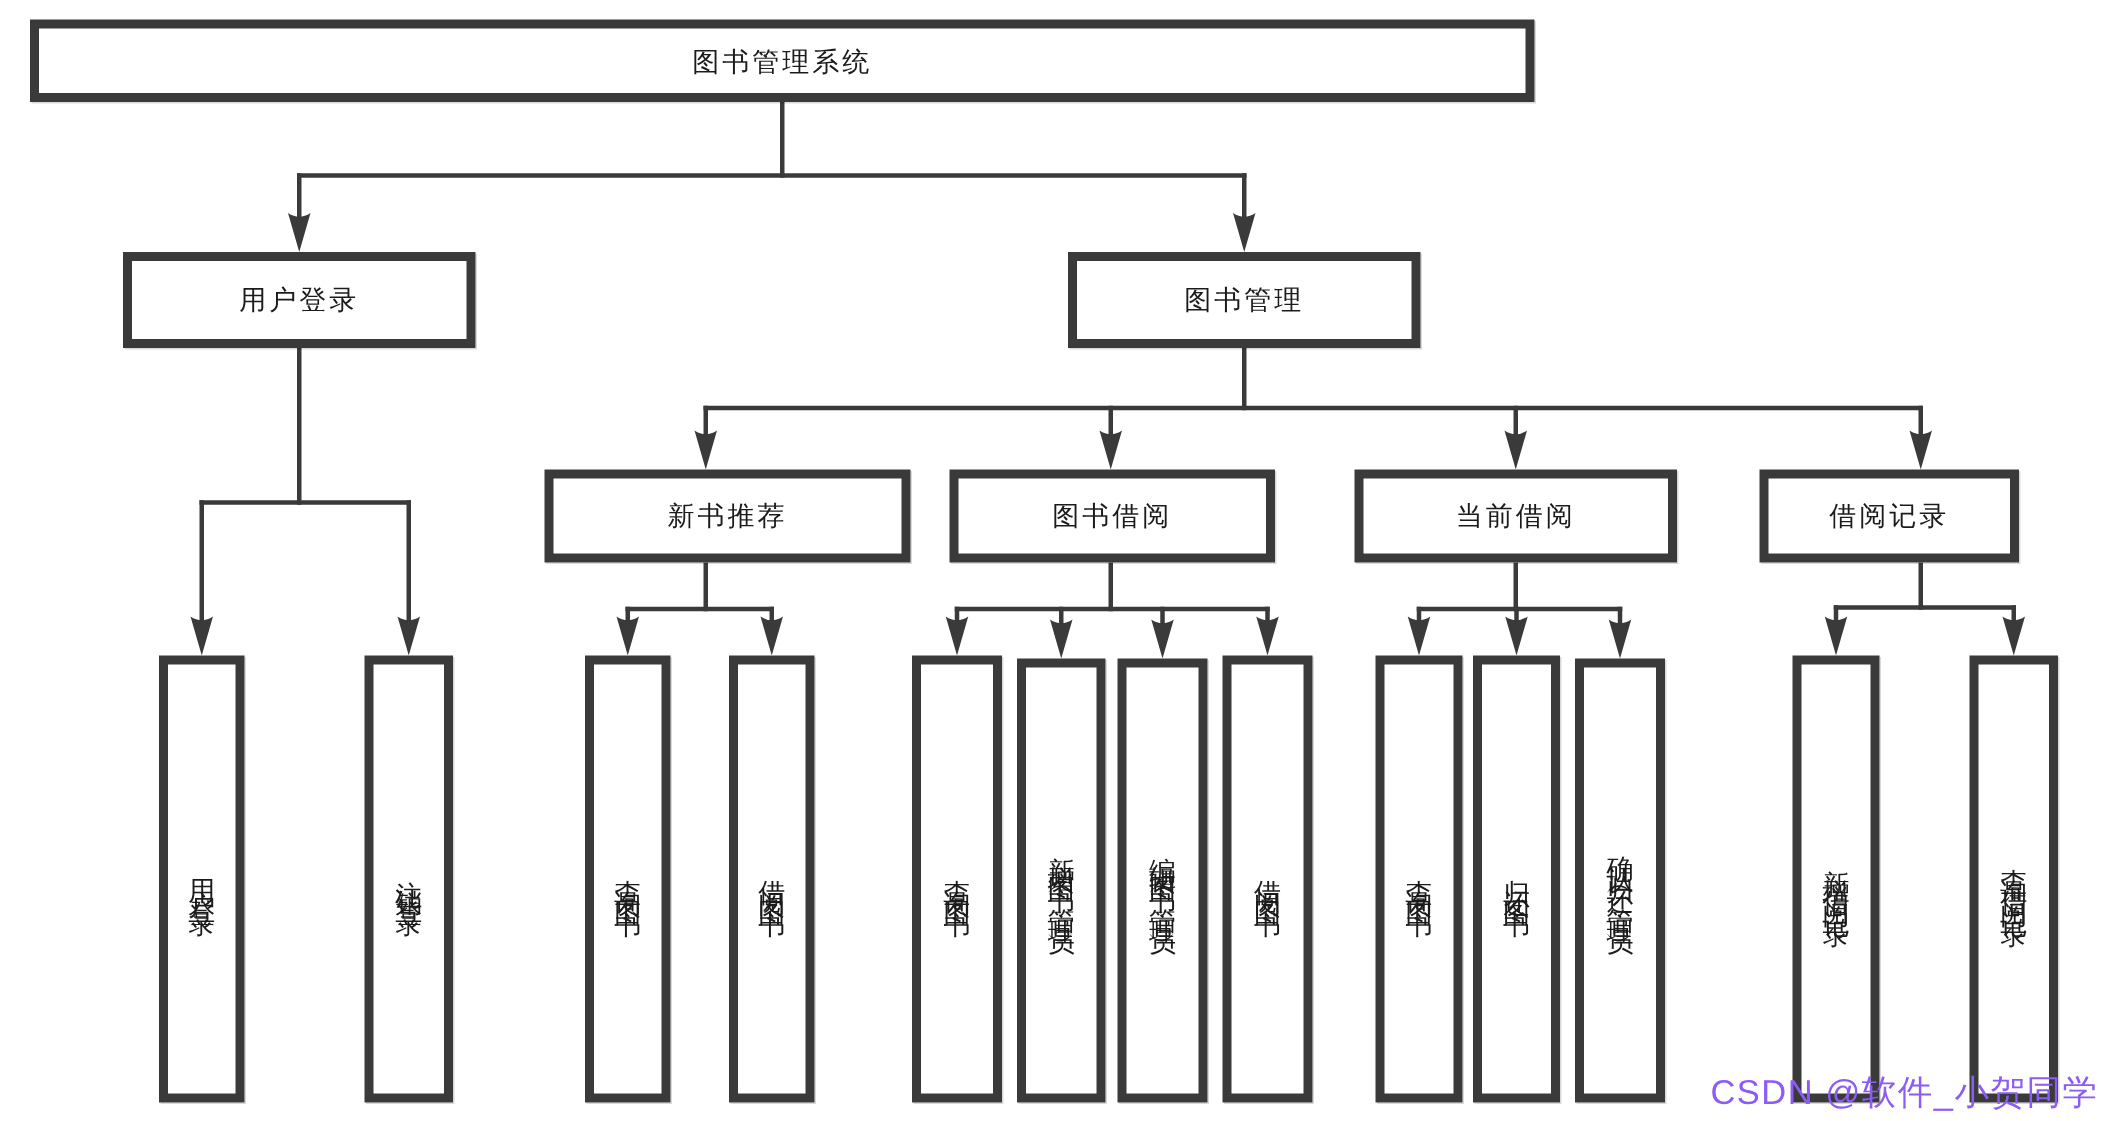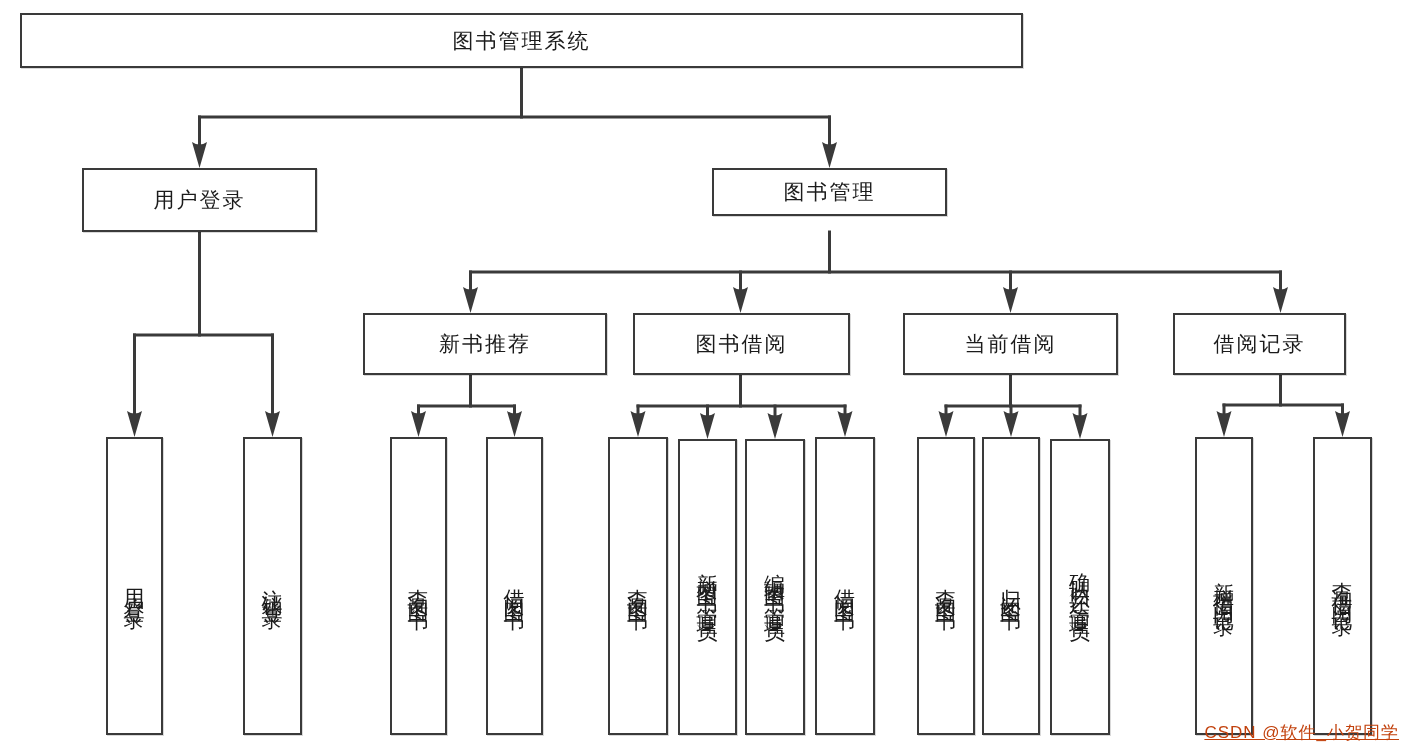--- a/index.html
+++ b/index.html
@@ -19,50 +19,49 @@
     position: absolute;
     left: 0;
     top: 0;
     width: 1405px;
     height: 747px;
     z-index: 1;
   }
   .node {
     position: absolute;
     box-sizing: border-box;
-    border: 2px solid #15803d;
+    border: 6px solid #15803d;
     background: #ffffff;
     display: flex;
     align-items: center;
     justify-content: center;
     color: #1b1b1b;
-    font-size: 21px;
+    font-size: 18px;
     letter-spacing: 2px;
     z-index: 2;
     box-shadow: 1px 1px 0 rgba(0,0,0,0.15);
   }
   .node span {
     white-space: nowrap;
   }
   .node.vertical span {
     writing-mode: vertical-rl;
     text-orientation: mixed;
     letter-spacing: 7px;
     line-height: 1;
   }
   #watermark {
     position: absolute;
     right: 6px;
     bottom: 3px;
-    font-size: 17px;
-    color: #c2410c;
+    font-size: 23px;
+    color: #8b5cf6;
     letter-spacing: 1px;
     z-index: 3;
     white-space: nowrap;
-    text-decoration: underline;
   }
 </style>
 </head>
 <body>
 
 <div id="canvas">
   <svg id="connectors" viewBox="0 0 1405 747" xmlns="http://www.w3.org/2000/svg">
       <line x1="521.5" y1="68" x2="521.5" y2="117" stroke="#3a3a3a" stroke-width="3" stroke-linecap="square"></line>
       <line x1="199.5" y1="117" x2="829.5" y2="117" stroke="#3a3a3a" stroke-width="3" stroke-linecap="square"></line>
       <line x1="199.5" y1="117" x2="199.5" y2="154" stroke="#3a3a3a" stroke-width="3" stroke-linecap="square"></line>
@@ -116,21 +115,21 @@
       <line x1="1342.5" y1="405" x2="1342.5" y2="423" stroke="#3a3a3a" stroke-width="3" stroke-linecap="square"></line>
       <path d="M 1342.5 437 L 1335 411 Q 1342.5 416 1350 411 Z" fill="#3a3a3a"></path>
     </svg>
   <div id="watermark">CSDN @软件_小贺同学</div>
 <div class="node" style="left: 20px; top: 13px; width: 1003px; height: 55px; border-color: rgb(58, 58, 58); color: rgb(27, 27, 27);">
       <span>图书管理系统</span>
     </div>
     <div class="node" style="left: 82px; top: 168px; width: 235px; height: 64px; border-color: rgb(58, 58, 58); color: rgb(27, 27, 27);">
       <span>用户登录</span>
     </div>
-    <div class="node" style="left: 712px; top: 168px; width: 235px; height: 48px; border-color: rgb(58, 58, 58); color: rgb(27, 27, 27);">
+    <div class="node" style="left: 712px; top: 168px; width: 235px; height: 64px; border-color: rgb(58, 58, 58); color: rgb(27, 27, 27);">
       <span>图书管理</span>
     </div>
     <div class="node" style="left: 363px; top: 313px; width: 244px; height: 62px; border-color: rgb(58, 58, 58); color: rgb(27, 27, 27); text-align: center;">
       <span>新书推荐</span>
     </div>
     <div class="node" style="left: 633px; top: 313px; width: 217px; height: 62px; border-color: rgb(58, 58, 58); color: rgb(27, 27, 27);">
       <span>图书借阅</span>
     </div>
     <div class="node" style="left: 903px; top: 313px; width: 215px; height: 62px; border-color: rgb(58, 58, 58); color: rgb(27, 27, 27); text-align: right;">
       <span>当前借阅</span>

